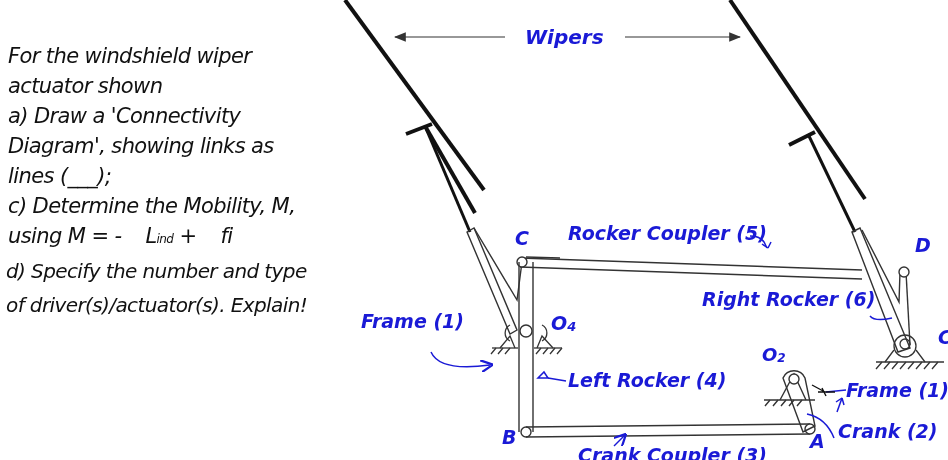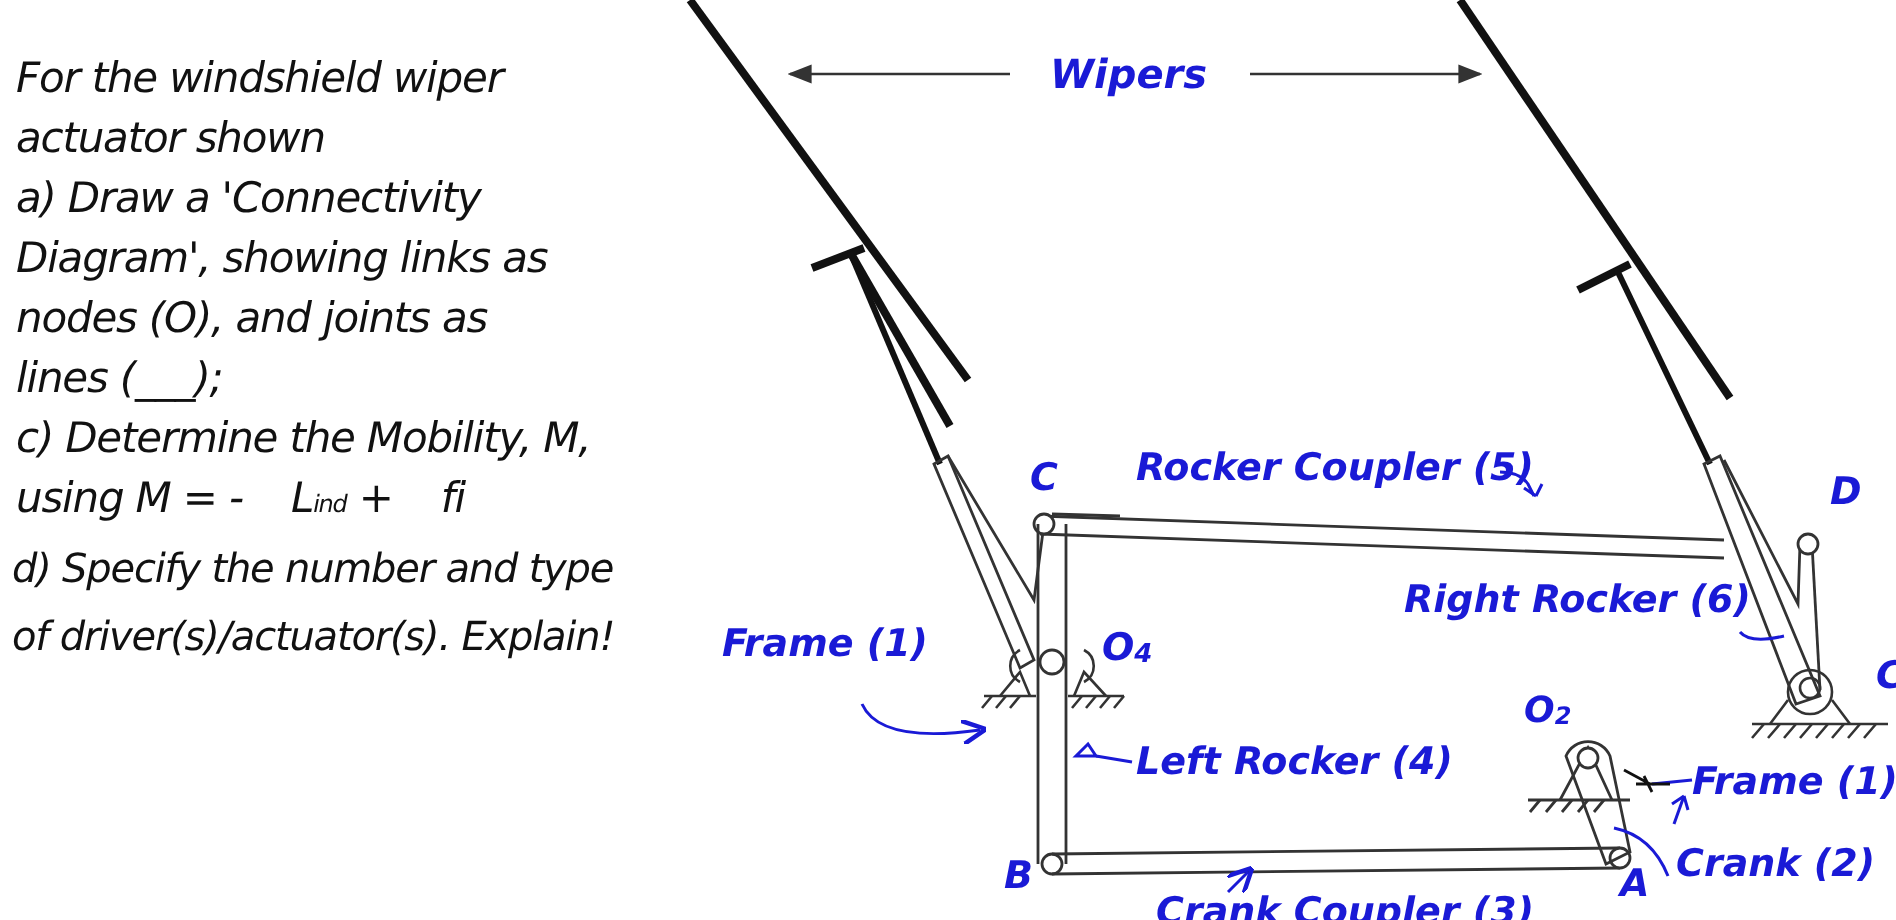--- a/index.html
+++ b/index.html
@@ -1,38 +1,37 @@
 <!DOCTYPE html>
 <html><head>
   <meta charset="utf-8">
   <style>
     html, body { margin: 0; padding: 0; background: #ffffff; }
     body { width: 948px; height: 460px; position: relative; overflow: hidden; }
     .question {
-      position: absolute; left: 8px; top: 24px; width: 340px;
+      position: absolute; left: 8px; top: 41px; width: 340px;
       font-family: "DejaVu Sans", sans-serif; font-style: italic;
       font-size: 21px; line-height: 30px; color: #111111;
       letter-spacing: -0.6px;
     }
     .question .line { display: block; white-space: nowrap; }
     .question .line.big { font-size: 20px; line-height: 34px; margin-left: -2px; }
     .question .sub { font-size: 12px; }
     .question .gap { display: inline-block; width: 24px; }
     svg.diagram { position: absolute; left: 0; top: 0; }
     .lbl { font-family: "DejaVu Sans", sans-serif; font-style: italic; font-weight: bold; fill: #1a1ad6; }
   </style>
 </head>
 <body>
 
 <div class="question">
   <span class="line">For the windshield wiper</span>
   <span class="line">actuator shown</span>
   <span class="line">a) Draw a 'Connectivity</span>
   <span class="line">Diagram', showing links as</span>
-  <span class="line">nodes (O), and joints as</span>
   <span class="line">lines (___);</span>
   <span class="line">c) Determine the Mobility, M,</span>
   <span class="line">
     <span>using M = -</span><span class="gap"></span><span>L</span><span class="sub">ind</span>
     <span>+</span><span class="gap"></span><span>fi</span>
   </span>
   <span class="line big">d) Specify the number and type</span>
   <span class="line big">of driver(s)/actuator(s). Explain!</span>
 </div>
 

